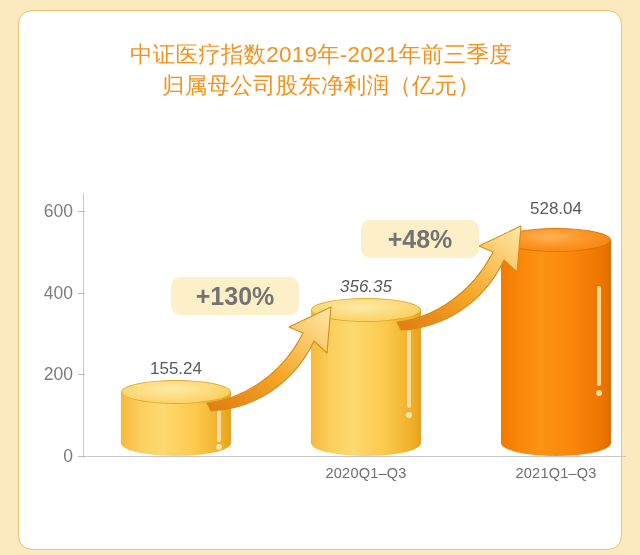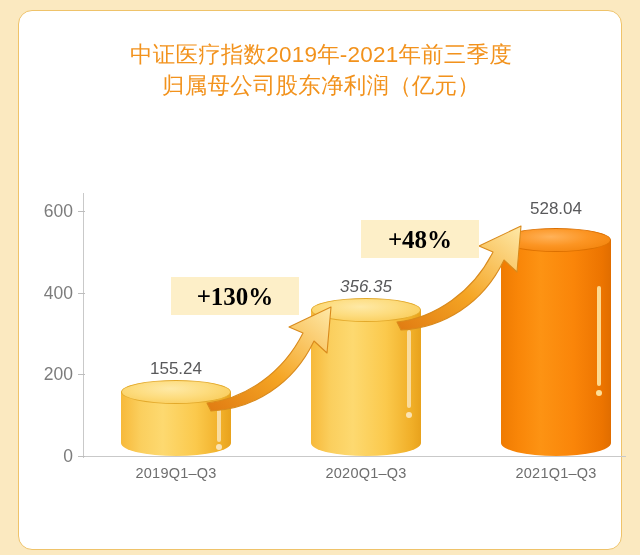--- a/index.html
+++ b/index.html
@@ -74,27 +74,27 @@
 
   .val-label{
     position:absolute; width:160px; text-align:center;
     color:#59595B; font-size:17px;
   }
 
   
   .badge{
     position:absolute;
     background:#FDEFC8;
-    border-radius:0;
-    color:#000000;
+    border-radius:9px;
+    color:#737373;
     font-weight:bold;
     font-size:25px;
     text-align:center;
     line-height:1;
-    display:flex; align-items:center; justify-content:center;font-family:Liberation Serif, serif;
+    display:flex; align-items:center; justify-content:center;
   }
 
   .source{
     position:absolute; right:44px; top:498px;
     color:#AFAFAF; font-size:13.5px;
   }
 
   .arrow-svg{ position:absolute; left:0; top:0; width:604px; height:540px; pointer-events:none; }
 </style>
 </head>
@@ -165,21 +165,20 @@
 
         <g>
           <path d="M366,311 C404,307 442,281 462,241 L448,235 L490,215 L486,261 L473,249 C452,293 412,317 370,319 Z" fill="url(#agrad2)" stroke="#D98A1C" stroke-width="1.1" stroke-linejoin="round"></path>
         </g>
       </svg>
 
       <div class="badge" style="left:140px; top:266px; width:128px; height:38px;">+130%</div>
 
       <div class="badge" style="left:330px; top:209px; width:118px; height:38px;">+48%</div>
 
-      <div class="xtick-label" style="left:50px;">2019Q1–Q3</div>
       <div class="xtick-label" style="left:240px;">2020Q1–Q3</div>
       <div class="xtick-label" style="left:430px;">2021Q1–Q3</div>
 
     </div>
 
 
   </div>
 </div>
 
 </body></html>

